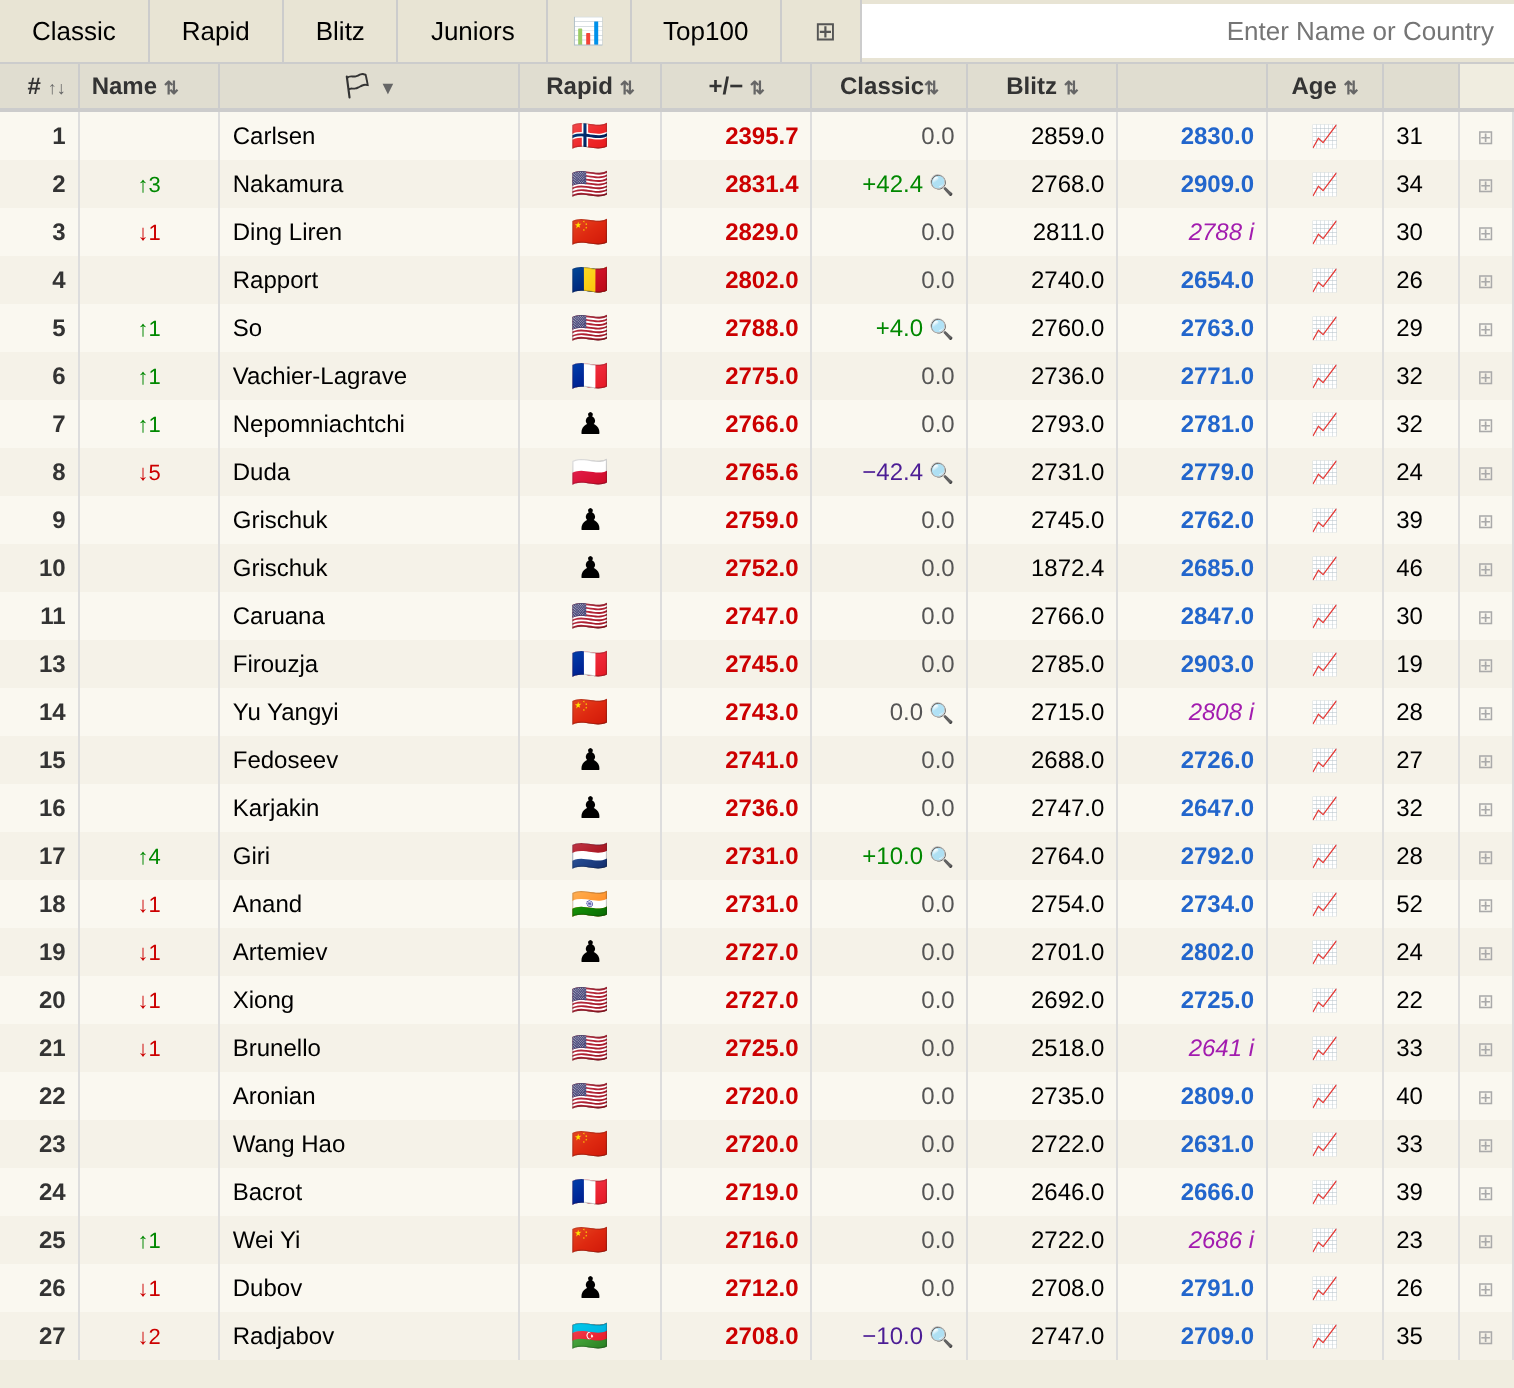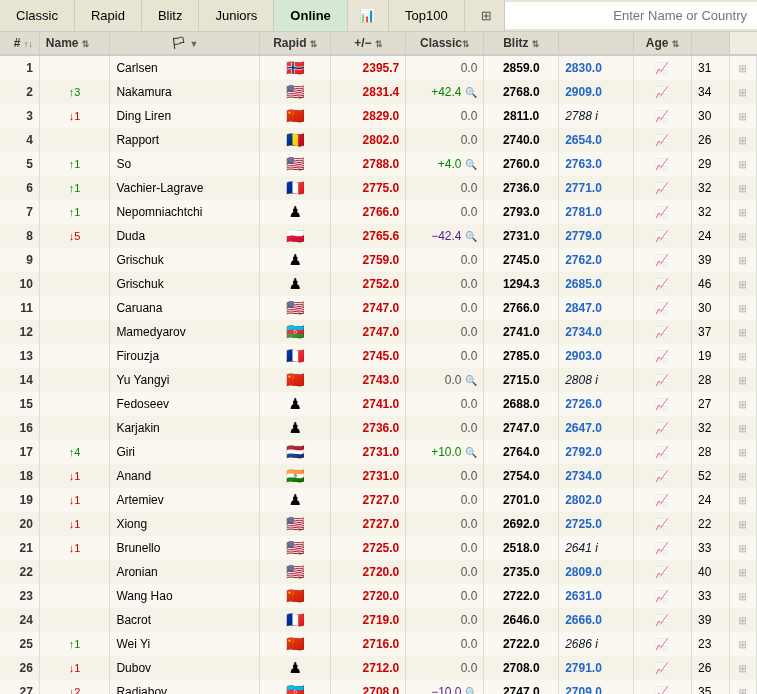--- a/index.html
+++ b/index.html
@@ -76,54 +76,53 @@
       border-right: 1px solid #ddd;
       white-space: nowrap;
     }
 
     .col-rank { text-align: right; font-weight: bold; color: #333; min-width: 30px; }
     .col-trend { text-align: center; min-width: 30px; }
     .col-name { text-align: left; min-width: 120px; }
     .col-flag { text-align: center; min-width: 28px; }
     .col-rapid { text-align: right; color: #c00; font-weight: bold; min-width: 60px; }
     .col-diff { text-align: right; min-width: 50px; }
-    .col-classic { text-align: center; font-weight: bold; min-width: 60px; }
-    .col-blitz { color: #008; min-width: 60px; }
+    .col-classic { text-align: right; font-weight: normal; min-width: 60px; }
+    .col-blitz { text-align: right; color: #008; min-width: 60px; }
     .col-sparkline { text-align: center; min-width: 28px; }
     .col-age { text-align: left; min-width: 30px; }
     .col-detail { text-align: center; min-width: 22px; }
 
     .trend-up { color: #080; font-size: 11px; }
     .trend-down { color: #c00; font-size: 11px; }
 
     .diff-pos { color: #080; }
     .diff-neg { color: #4c1d95; }
     .diff-zero { color: #555; }
 
     .magnify { color: #888; font-size: 10px; cursor: pointer; }
 
     .sparkline-icon { color: #888; font-size: 11px; }
     .grid-icon { color: #aaa; font-size: 10px; }
 
     .blitz-value { color: #2266cc; font-weight: bold; }
-    .blitz-inactive { color: #0f172a; font-style: italic; }
+    .blitz-inactive { color: #a21caf; font-style: italic; }
 
     .filter-icon { color: #555; }
 
     .sort-arrows { font-size: 9px; color: #666; }
   </style>
 </head>
 <body>
 
 <div class="top-nav">
   <div class="nav-tab"><span>Classic</span></div>
   <div class="nav-tab"><span>Rapid</span></div>
   <div class="nav-tab"><span>Blitz</span></div>
   <div class="nav-tab"><span>Juniors</span></div>
-  <div class="nav-tab active"><span>Online</span></div>
   <div class="nav-icon-btn">
       <span>📊</span>
     </div>
   <div class="nav-tab"><span>Top100</span></div>
   <div class="nav-icon-btn" style="margin-left:4px;">
       <span class="filter-icon">⊞</span>
     </div>
   <input class="search-input" type="text" placeholder="Enter Name or Country" style="">
 </div>
 
@@ -261,50 +260,37 @@
     <td class="col-age">39</td>
     <td class="col-detail"><span class="grid-icon">⊞</span></td>
   </tr>
         <tr>
     <td class="col-rank">10</td>
     <td class="col-trend"></td>
     <td class="col-name">Grischuk</td>
     <td class="col-flag"><span style="font-size:15px;">♟</span></td>
     <td class="col-rapid">2752.0</td>
     <td class="col-diff"><span class="diff-zero">0.0</span></td>
-    <td class="col-classic">1294.3</td>
+    <td class="col-classic">1872.4</td>
     <td class="col-blitz"><span class="blitz-value">2685.0</span></td>
     <td class="col-sparkline"><span class="sparkline-icon">📈</span></td>
     <td class="col-age">46</td>
     <td class="col-detail"><span class="grid-icon">⊞</span></td>
   </tr>
         <tr>
     <td class="col-rank">11</td>
     <td class="col-trend"></td>
     <td class="col-name">Caruana</td>
     <td class="col-flag"><span style="font-size:15px;">🇺🇸</span></td>
     <td class="col-rapid">2747.0</td>
     <td class="col-diff"><span class="diff-zero">0.0</span></td>
     <td class="col-classic">2766.0</td>
     <td class="col-blitz"><span class="blitz-value">2847.0</span></td>
     <td class="col-sparkline"><span class="sparkline-icon">📈</span></td>
     <td class="col-age">30</td>
-    <td class="col-detail"><span class="grid-icon">⊞</span></td>
-  </tr>
-        <tr>
-    <td class="col-rank">12</td>
-    <td class="col-trend"></td>
-    <td class="col-name">Mamedyarov</td>
-    <td class="col-flag"><span style="font-size:15px;">🇦🇿</span></td>
-    <td class="col-rapid">2747.0</td>
-    <td class="col-diff"><span class="diff-zero">0.0</span></td>
-    <td class="col-classic">2741.0</td>
-    <td class="col-blitz"><span class="blitz-value">2734.0</span></td>
-    <td class="col-sparkline"><span class="sparkline-icon">📈</span></td>
-    <td class="col-age">37</td>
     <td class="col-detail"><span class="grid-icon">⊞</span></td>
   </tr>
         <tr>
     <td class="col-rank">13</td>
     <td class="col-trend"></td>
     <td class="col-name">Firouzja</td>
     <td class="col-flag"><span style="font-size:15px;">🇫🇷</span></td>
     <td class="col-rapid">2745.0</td>
     <td class="col-diff"><span class="diff-zero">0.0</span></td>
     <td class="col-classic">2785.0</td>

